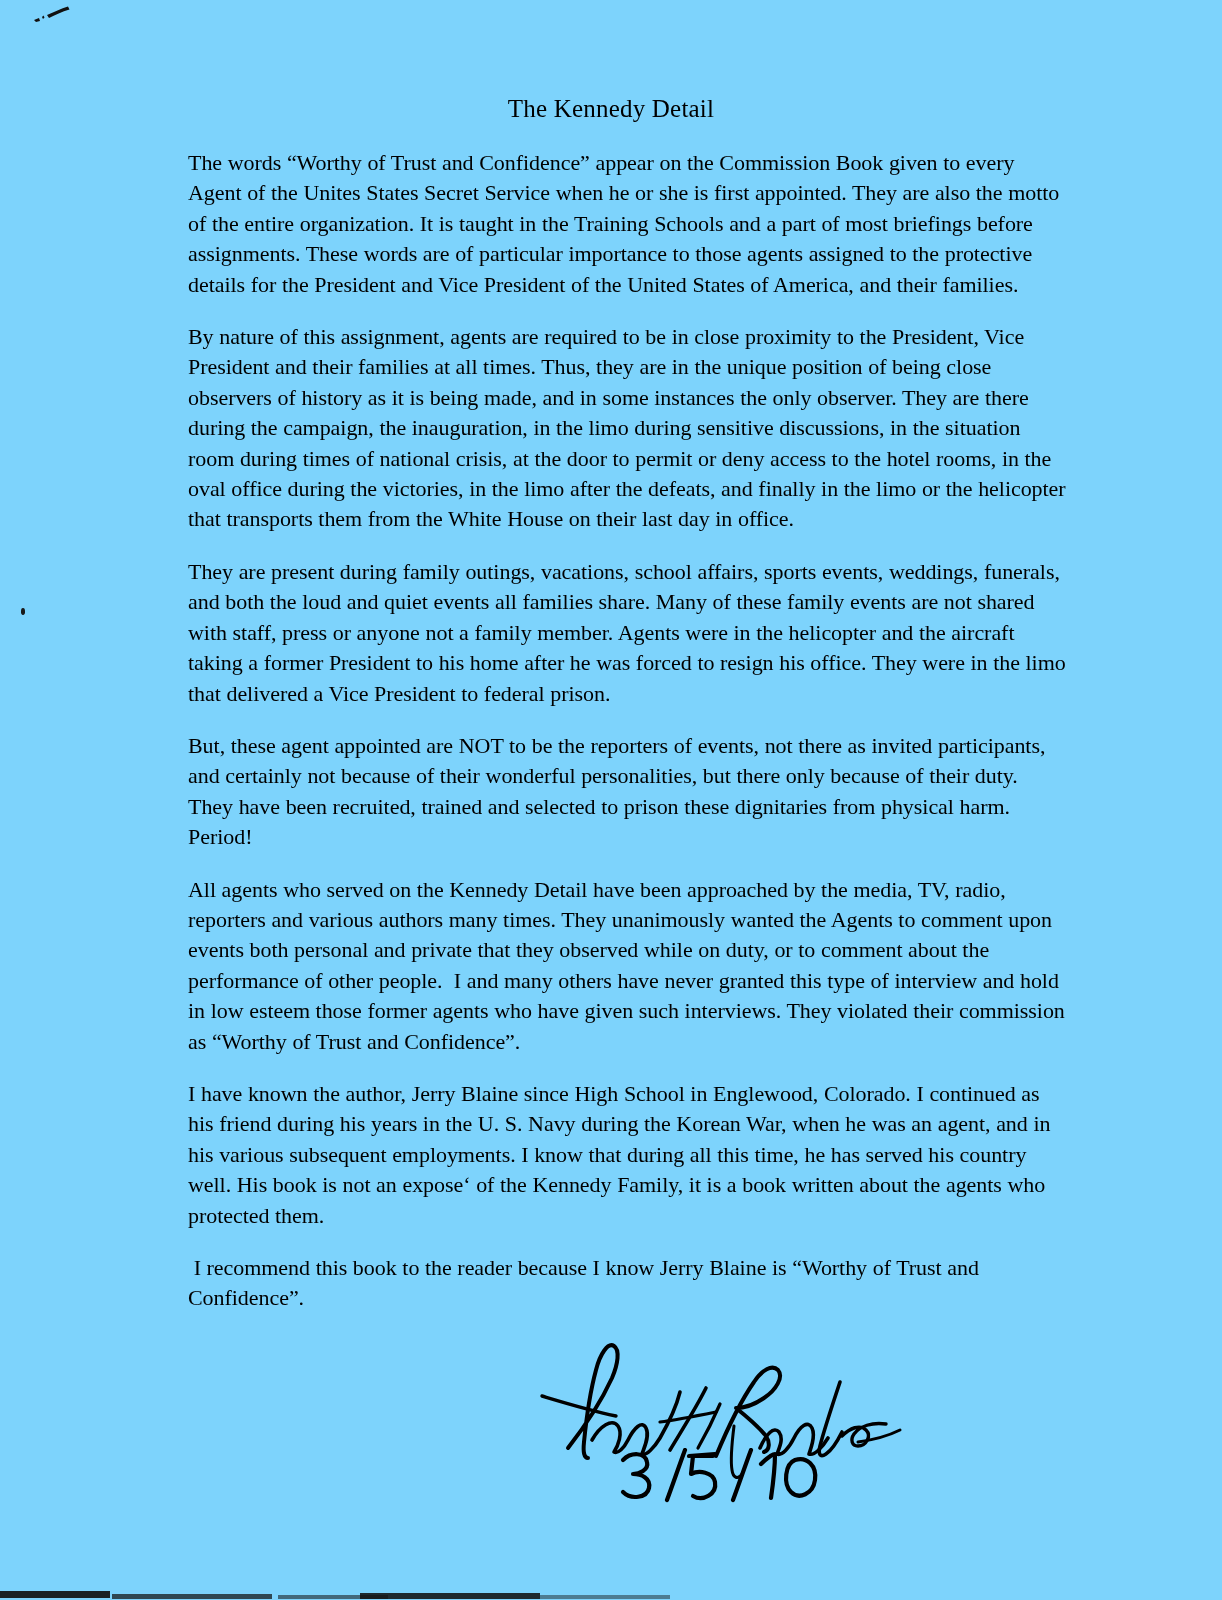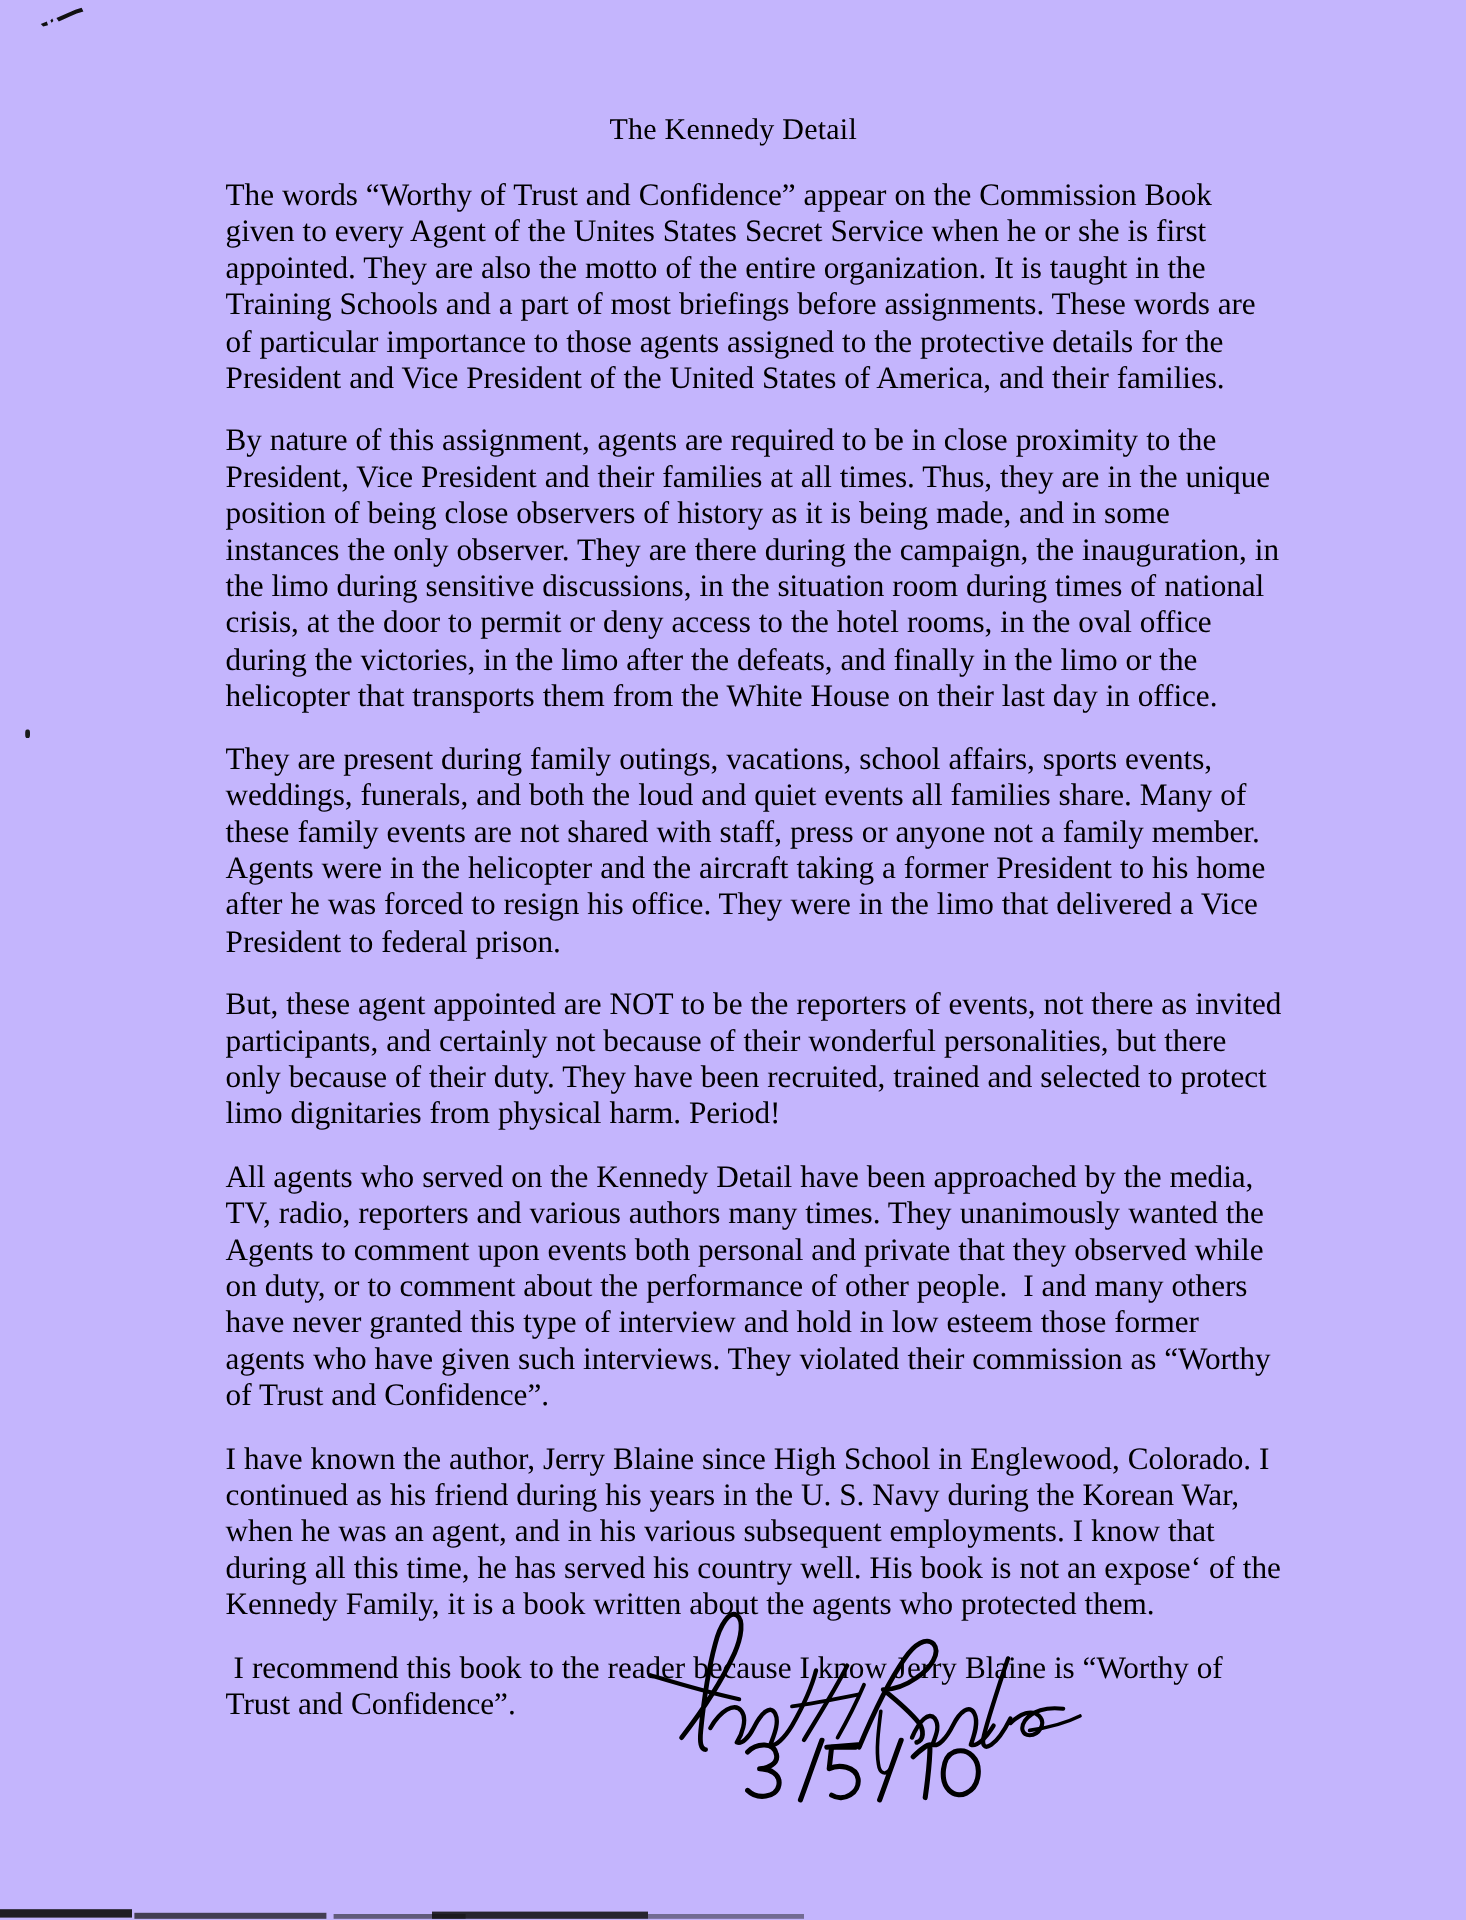--- a/index.html
+++ b/index.html
@@ -9,21 +9,21 @@
     background: #ffffff;
   }
   body {
     font-family: "Liberation Serif", "DejaVu Serif", serif;
     color: #000000;
   }
   .page {
     position: relative;
     width: 1222px;
     height: 1600px;
-    background: #c4b5fd;
+    background: #7dd3fc;
     overflow: hidden;
     box-sizing: border-box;
   }
 
   
   .artifact-topleft {
     position: absolute;
     left: 28px;
     top: 6px;
     width: 46px;
@@ -70,21 +70,21 @@
     letter-spacing: 0.2px;
     font-weight: 400;
   }
   .body-block {
     position: absolute;
     left: 188px;
     top: 148px;
     width: 880px;
   }
   .para {
-    font-size: 26px;
+    font-size: 22px;
     line-height: 30.4px;
     margin: 0 0 22px 0;
     text-align: left;
     letter-spacing: -0.05px;
     word-spacing: 0.2px;
     white-space: pre-wrap;
   }
   .para:last-of-type { margin-bottom: 0; }
   .para b { font-weight: 400; }
 
@@ -130,21 +130,21 @@
   <div class="doc-title">The Kennedy Detail</div>
 
   <div class="body-block">
 
     <p class="para">The words “Worthy of Trust and Confidence” appear on the Commission Book given to every Agent of the Unites States Secret Service when he or she is first appointed. They are also the motto of the entire organization. It is taught in the Training Schools and a part of most briefings before assignments. These words are of particular importance to those agents assigned to the protective details for the President and Vice President of the United States of America, and their families.</p>
 
     <p class="para">By nature of this assignment, agents are required to be in close proximity to the President, Vice President and their families at all times. Thus, they are in the unique position of being close observers of history as it is being made, and in some instances the only observer. They are there during the campaign, the inauguration, in the limo during sensitive discussions, in the situation room during times of national crisis, at the door to permit or deny access to the hotel rooms, in the oval office during the victories, in the limo after the defeats, and finally in the limo or the helicopter that transports them from the White House on their last day in office.</p>
 
     <p class="para">They are present during family outings, vacations, school affairs, sports events, weddings, funerals, and both the loud and quiet events all families share. Many of these family events are not shared with staff, press or anyone not a family member. Agents were in the helicopter and the aircraft taking a former President to his home after he was forced to resign his office. They were in the limo that delivered a Vice President to federal prison.</p>
 
-    <p class="para"><span>But, these agent appointed are </span><b>NOT</b><span> to be the reporters of events, not there as invited participants, and certainly not because of their wonderful personalities, but there only because of their duty. They have been recruited, trained and selected to protect limo dignitaries from physical harm. Period!</span></p>
+    <p class="para"><span>But, these agent appointed are </span><b>NOT</b><span> to be the reporters of events, not there as invited participants, and certainly not because of their wonderful personalities, but there only because of their duty. They have been recruited, trained and selected to prison these dignitaries from physical harm. Period!</span></p>
 
     <p class="para">All agents who served on the Kennedy Detail have been approached by the media, TV, radio, reporters and various authors many times. They unanimously wanted the Agents to comment upon events both personal and private that they observed while on duty, or to comment about the performance of other people.  I and many others have never granted this type of interview and hold in low esteem those former agents who have given such interviews. They violated their commission as “Worthy of Trust and Confidence”.</p>
 
     <p class="para">I have known the author, Jerry Blaine since High School in Englewood, Colorado. I continued as his friend during his years in the U. S. Navy during the Korean War, when he was an agent, and in his various subsequent employments. I know that during all this time, he has served his country well. His book is not an expose‘ of the Kennedy Family, it is a book written about the agents who protected them.</p>
 
     <p class="para"> I recommend this book to the reader because I know Jerry Blaine is “Worthy of Trust and Confidence”.</p>
   </div>
 
   <div class="signature-area">
     <svg class="signature-ink" width="420" height="180" viewBox="0 0 420 180">

